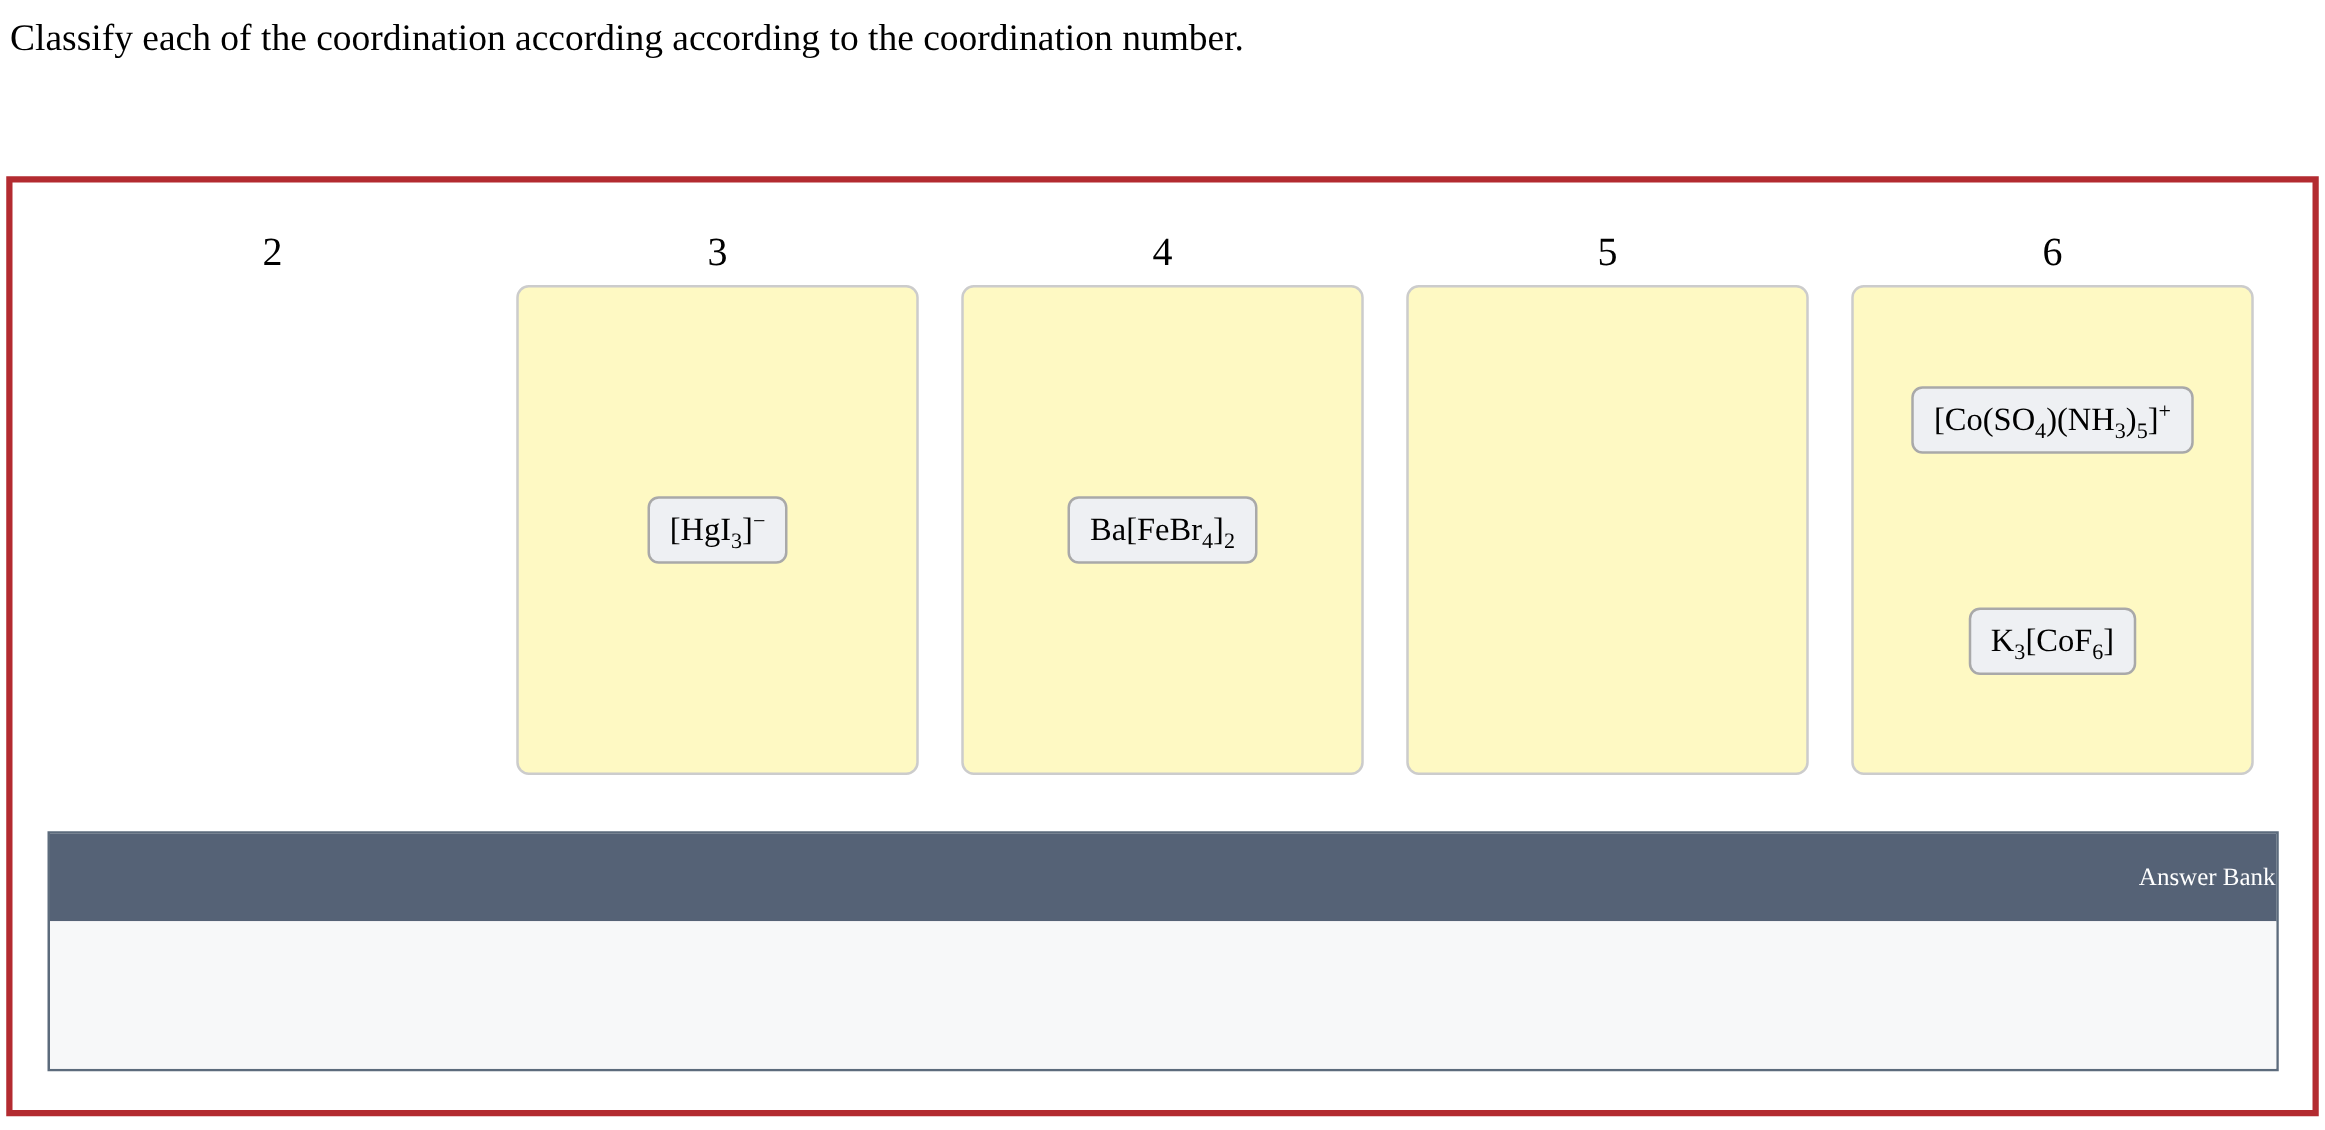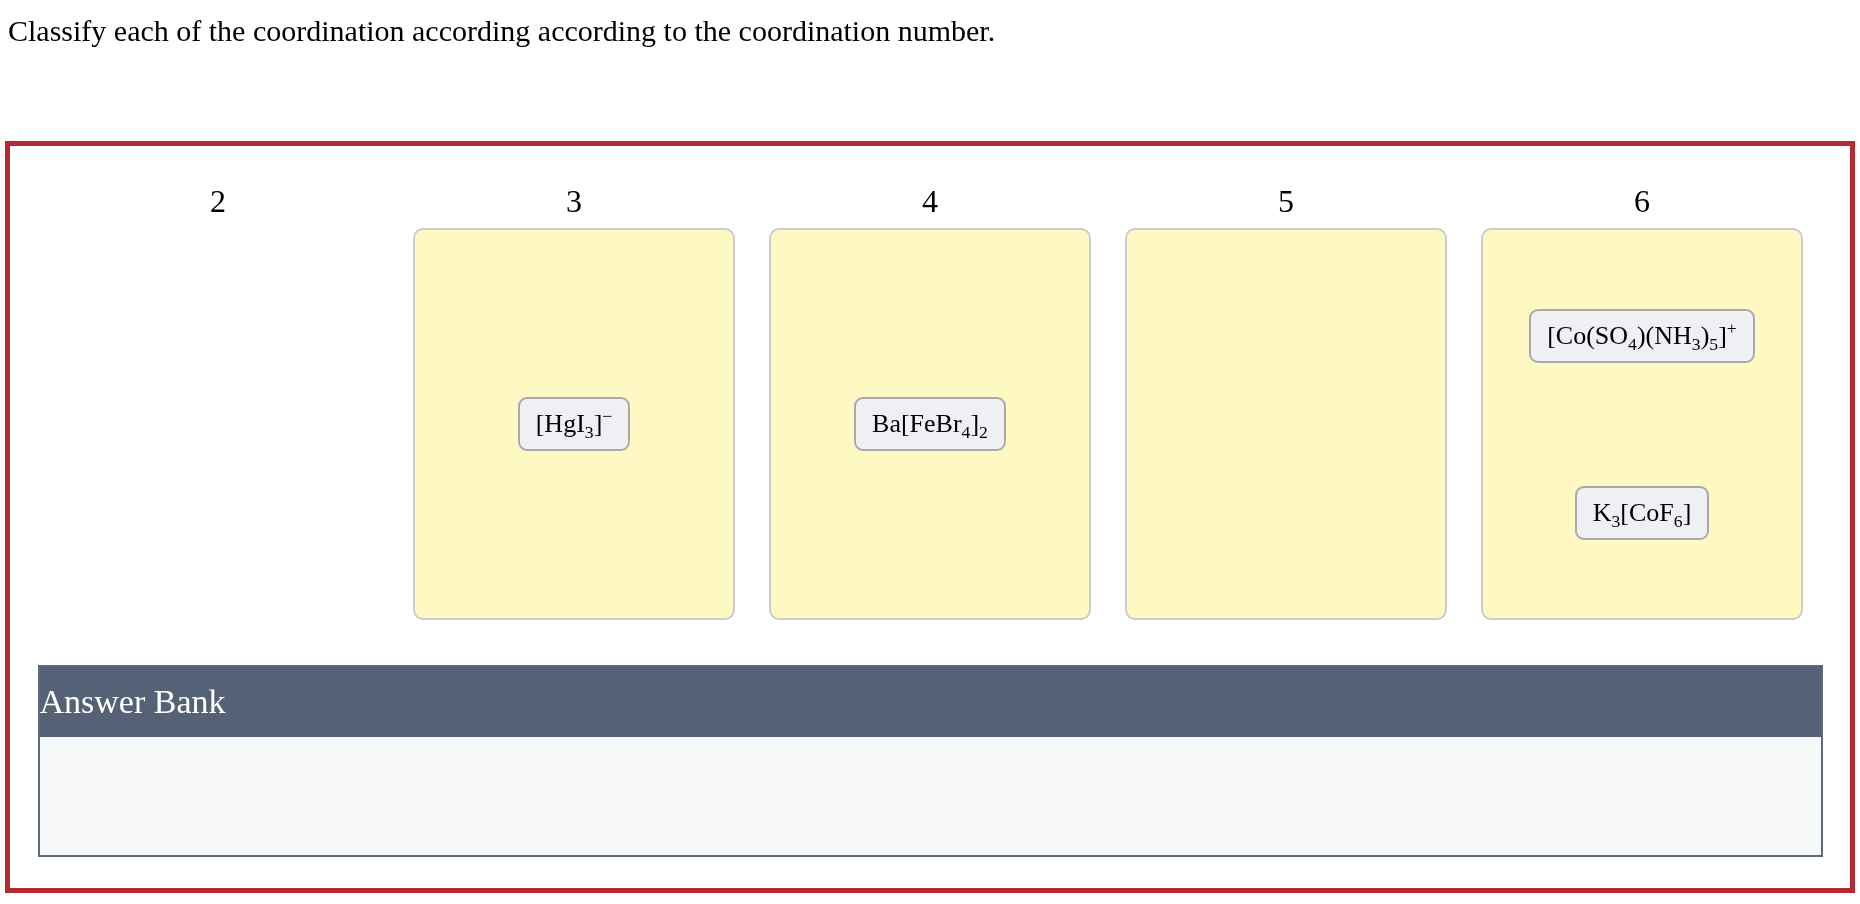--- a/index.html
+++ b/index.html
@@ -48,22 +48,22 @@
   }
   .chip sub,.chip sup{font-size:68%;line-height:0;}
   .chip sub{vertical-align:-0.35em;}
   .chip sup{vertical-align:0.55em;}
   .answer-bank{
     width:1785px;margin:45px auto 0;
     border:2px solid var(--bank-border);
   }
   .answer-bank-header{
     height:70px;background:var(--bank-header-bg);
-    display:flex;align-items:center;justify-content:flex-start;
-    color:#ffffff;font-size:34px;
+    display:flex;align-items:center;justify-content:flex-end;
+    color:#ffffff;font-size:20px;
   }
   .answer-bank-body{
     height:118px;background:var(--bank-body-bg);
   }
 </style>
 </head>
 <body>
 
 <div class="page-title">Classify each of the coordination according according to the coordination number.</div>
 

